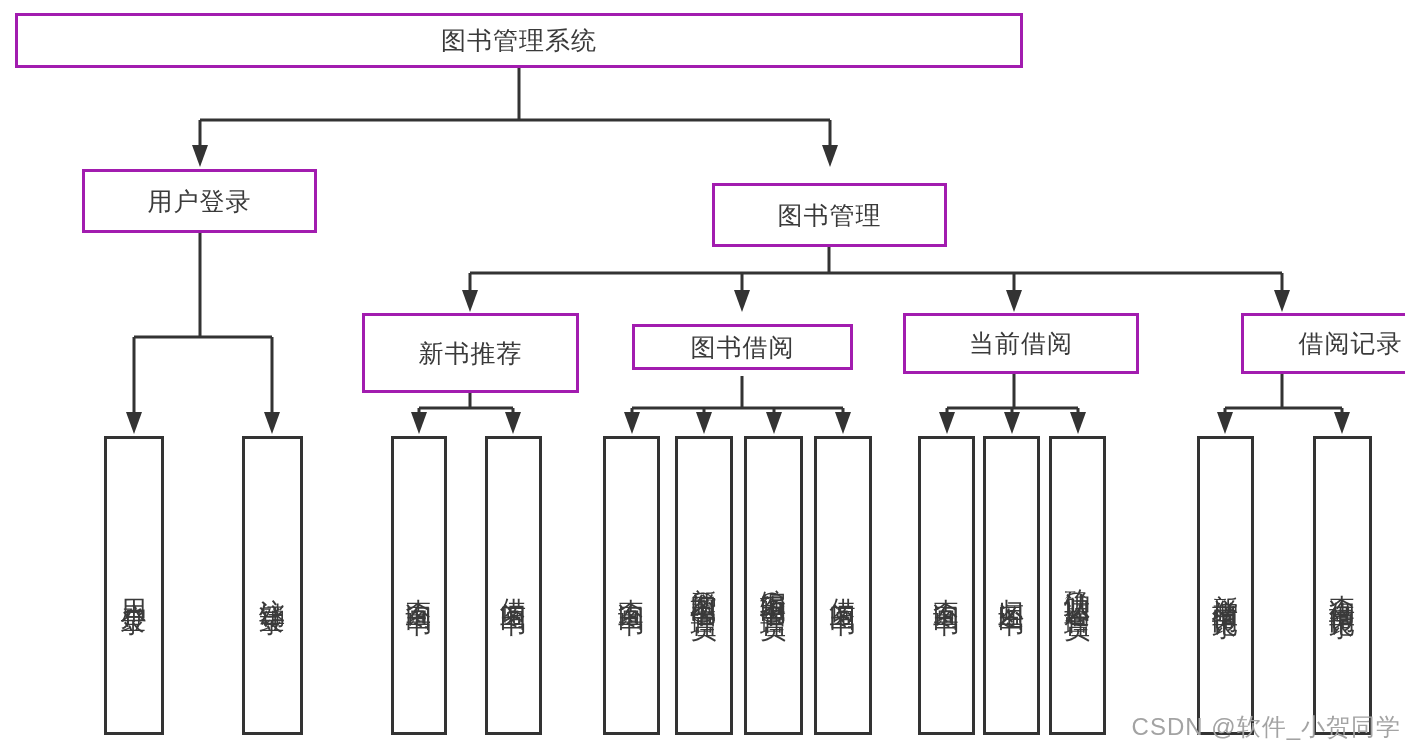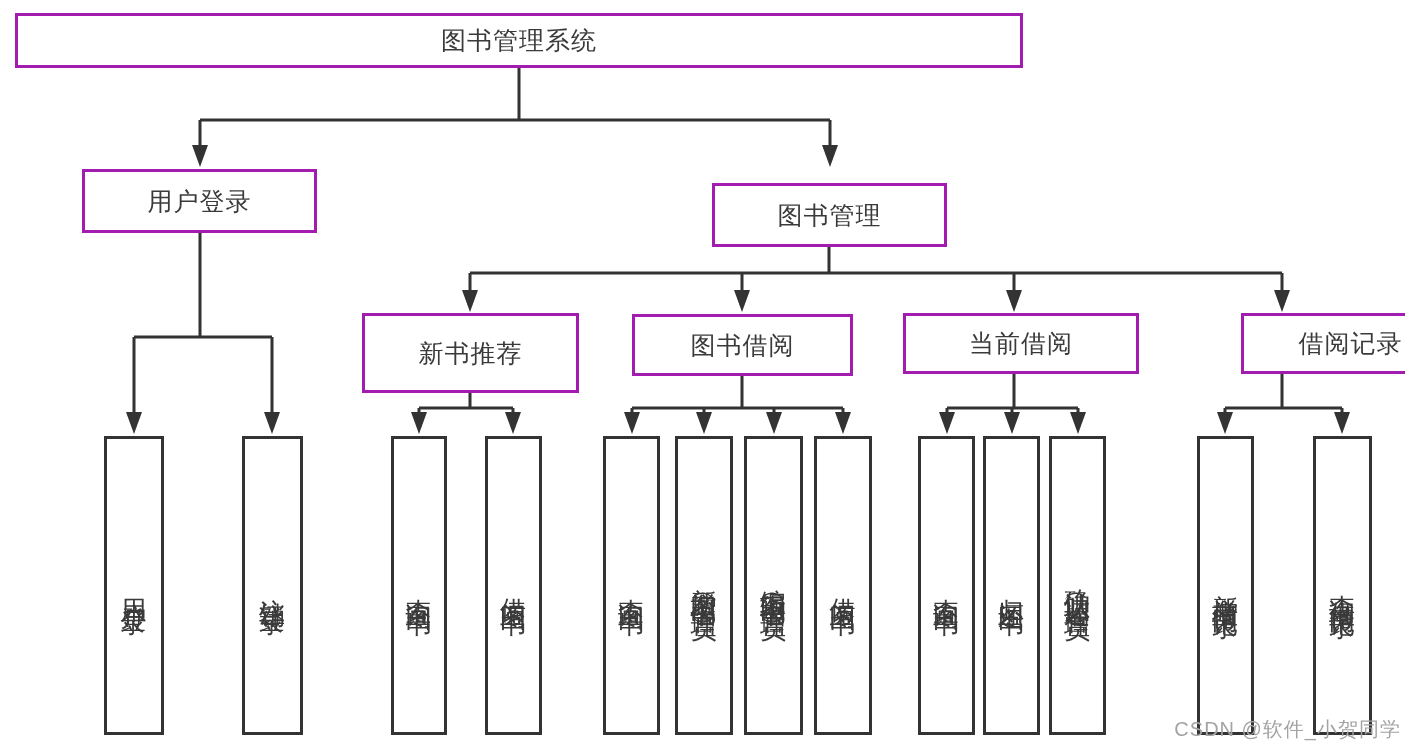--- a/index.html
+++ b/index.html
@@ -53,21 +53,21 @@
     text-orientation: mixed;
     line-height: 1;
     letter-spacing: 4px;
     white-space: nowrap;
   }
   
   .n-root    { left: 15px;   top: 13px;  width: 1008px; height: 55px; }
   .n-login   { left: 82px;   top: 169px; width: 235px;  height: 64px; }
   .n-mgmt    { left: 712px;  top: 183px; width: 235px;  height: 64px; }
   .n-newbk   { left: 362px;  top: 313px; width: 217px;  height: 80px; }
-  .n-borrow  { left: 632px;  top: 314px; width: 221px;  height: 62px; }
+  .n-borrow  { left: 632px;  top: 324px; width: 221px;  height: 46px; }
   .n-current { left: 903px;  top: 313px; width: 236px;  height: 61px; }
   .n-records { left: 1241px; top: 313px; width: 219px;  height: 61px; }
   
   .n-a1 { left: 104px;  width: 60px; }
   .n-a2 { left: 242px;  width: 61px; }
   .n-b1 { left: 391px;  width: 56px; }
   .n-b2 { left: 485px;  width: 57px; }
   .n-c1 { left: 603px;  width: 57px; }
   .n-c2 { left: 675px;  width: 58px; }
   .n-c3 { left: 744px;  width: 59px; }
@@ -75,21 +75,21 @@
   .n-d1 { left: 918px;  width: 57px; }
   .n-d2 { left: 983px;  width: 57px; }
   .n-d3 { left: 1049px; width: 57px; }
   .n-e1 { left: 1197px; width: 57px; }
   .n-e2 { left: 1313px; width: 59px; }
   .watermark {
     position: absolute;
     right: 4px;
     bottom: 4px;
     color: #a3a3a3;
-    font-size: 20px;
+    font-size: 24px;
     letter-spacing: 1px;
     white-space: nowrap;
   }
 </style>
 </head>
 <body>
 
 <div class="canvas">
 
   <svg class="connectors" viewBox="0 0 1405 747" xmlns="http://www.w3.org/2000/svg">

